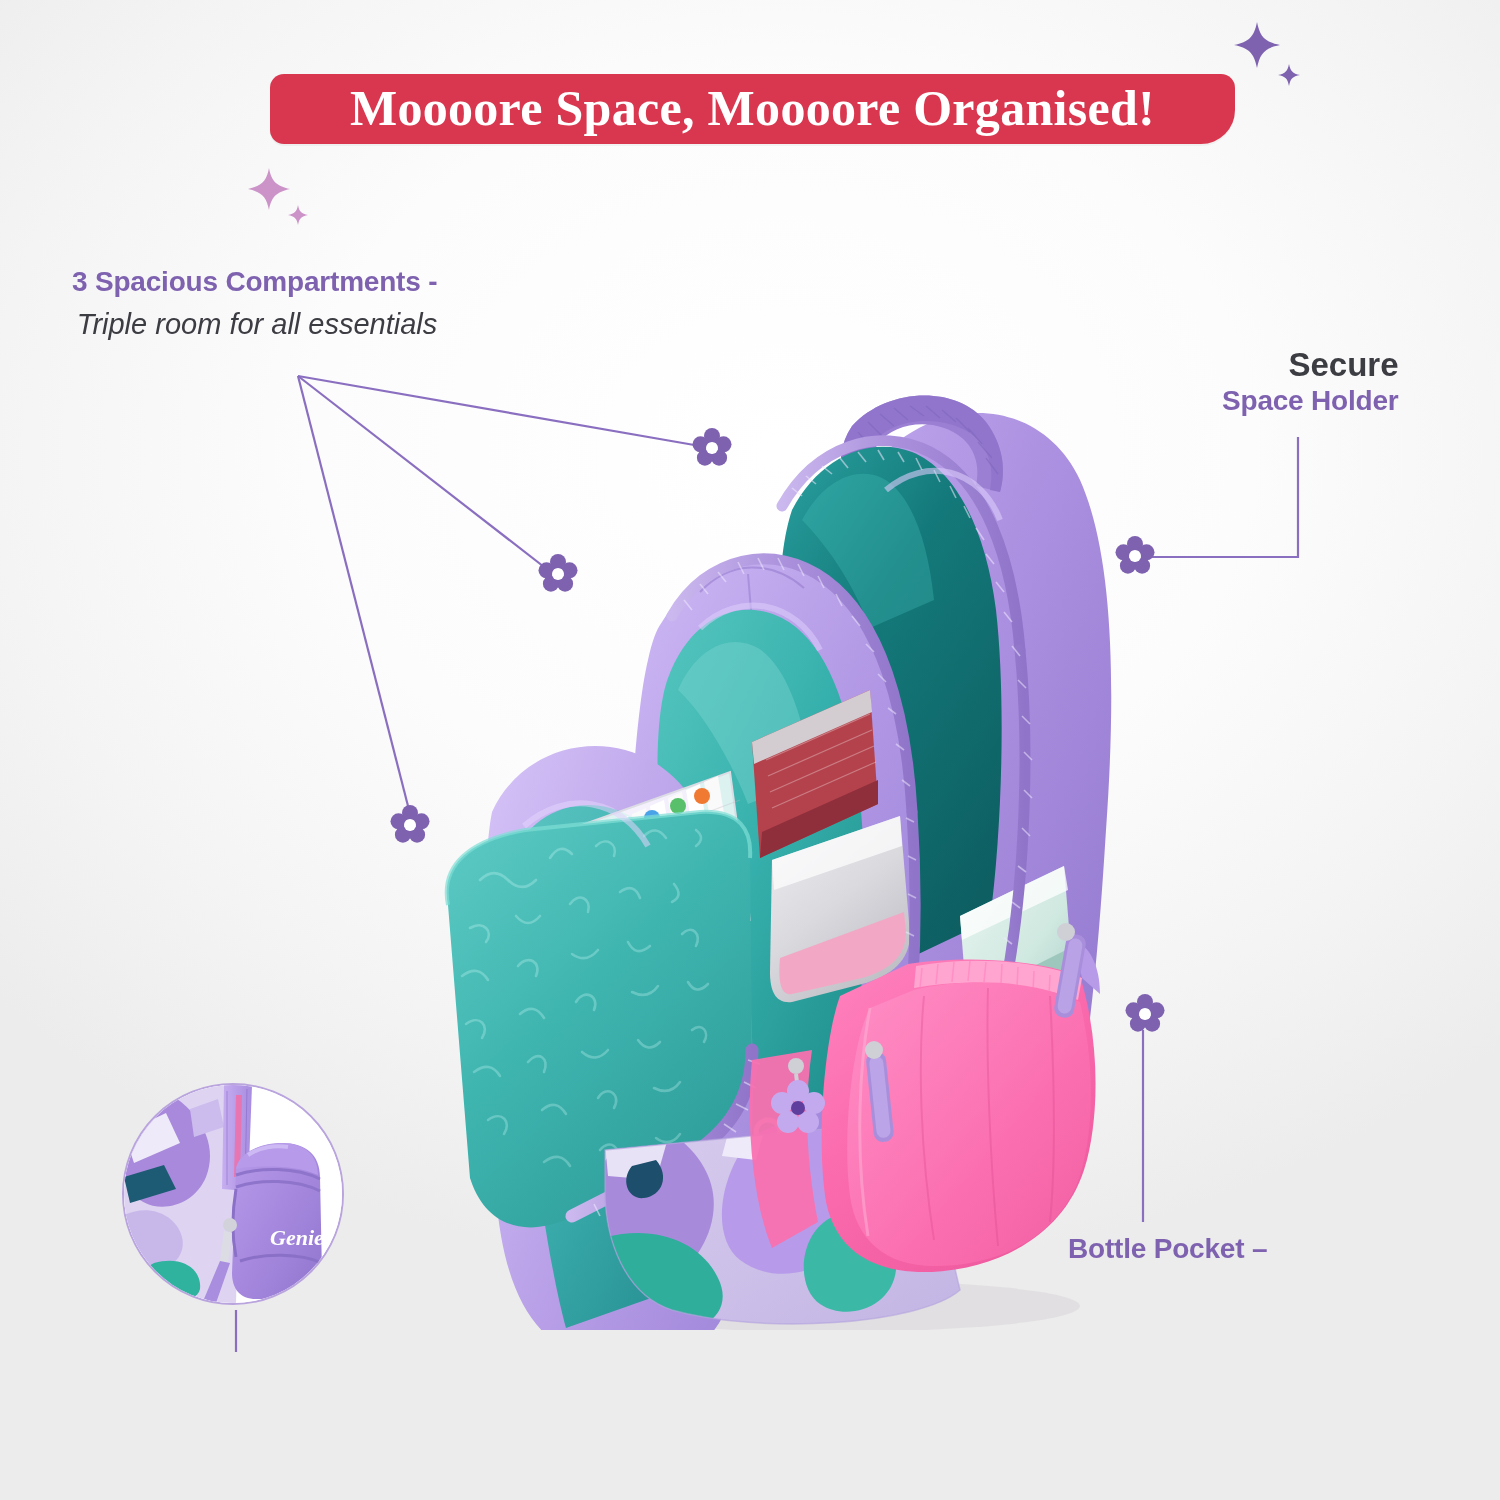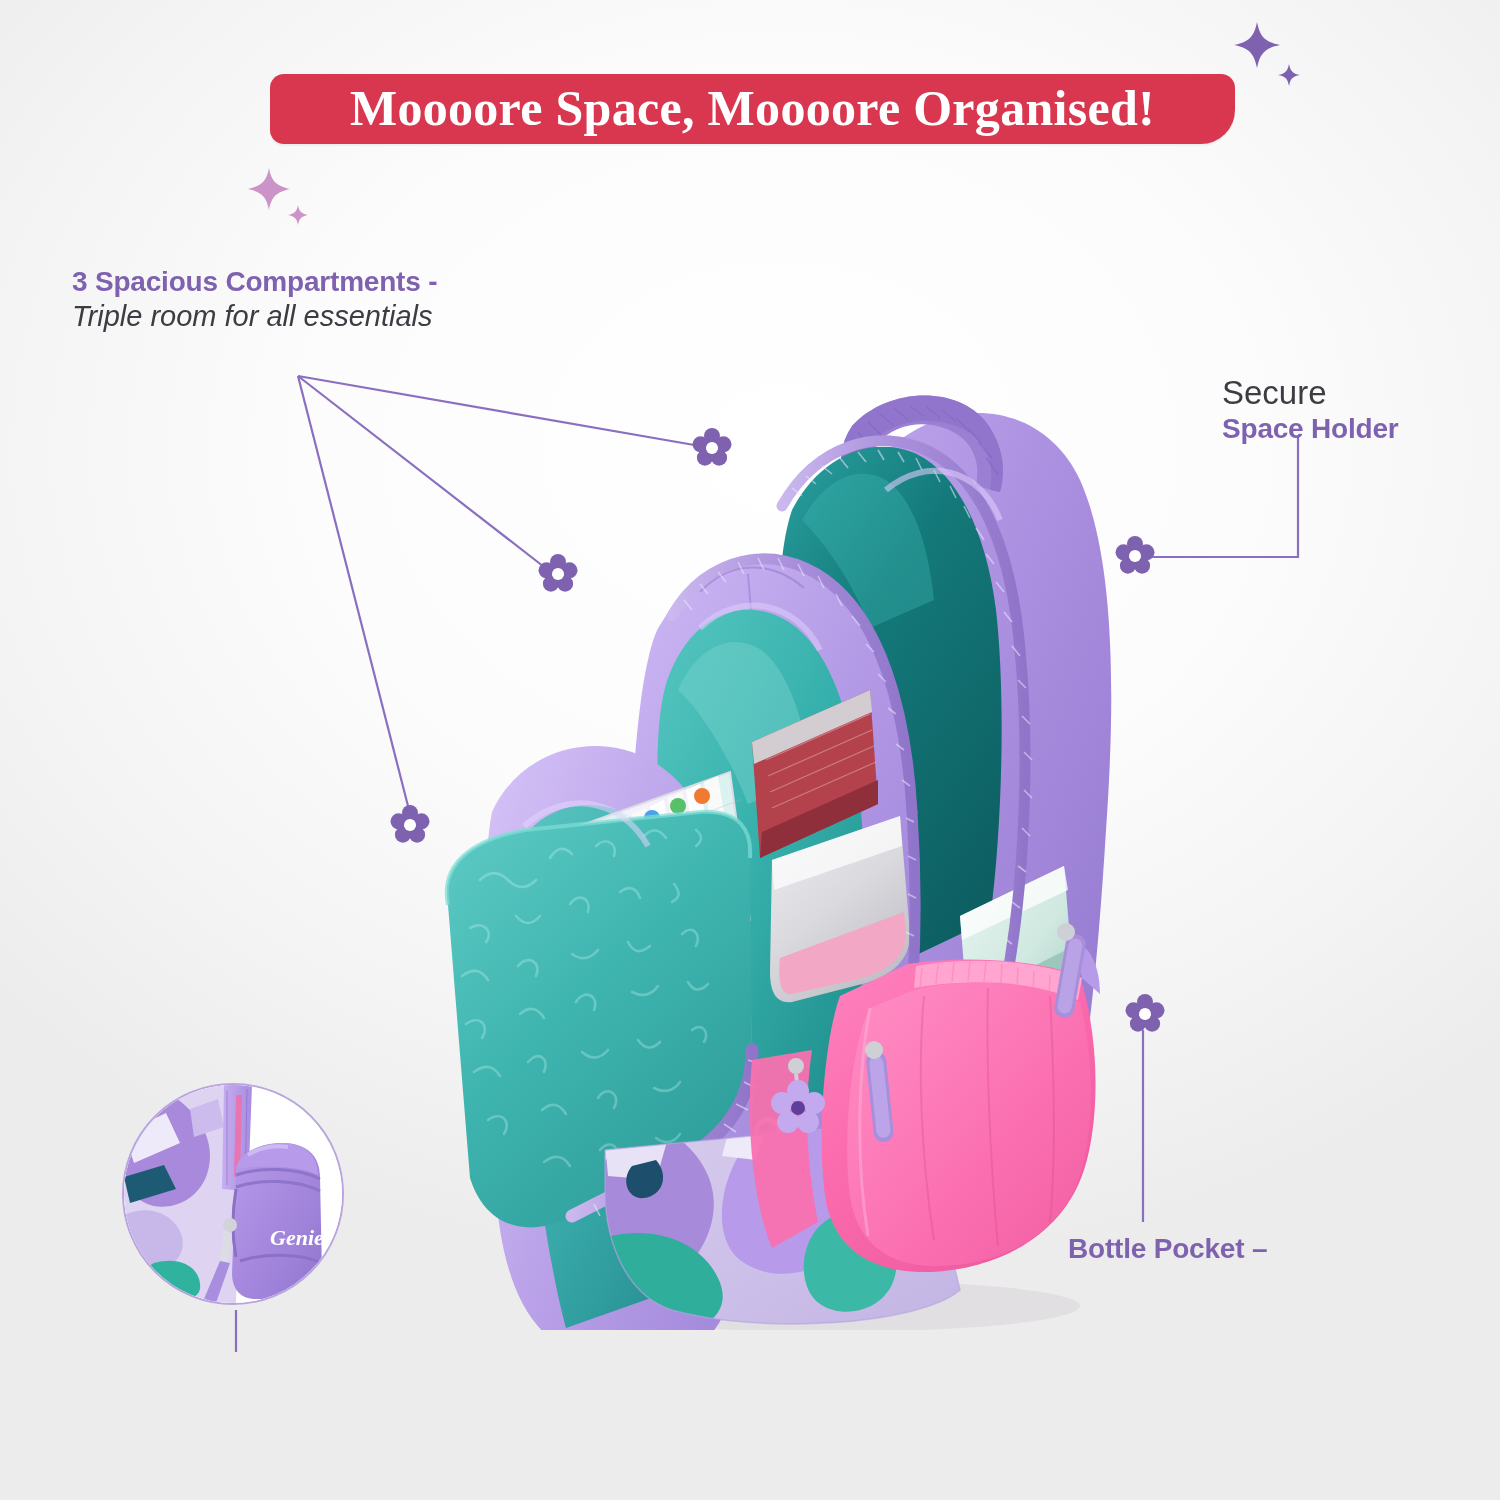--- a/index.html
+++ b/index.html
@@ -14,20 +14,21 @@
     background: #ffffff;
     overflow: hidden;
   }
   #canvas {
     position: relative;
     width: 1500px;
     height: 1500px;
     background:
       radial-gradient(ellipse 70% 55% at 52% 30%, #ffffff 0%, #fcfcfc 45%, #f4f4f4 75%, #ececec 100%);
     overflow: hidden;
+    text-align: right;
   }
 
   
   #banner {
     position: absolute;
     left: 270px;
     top: 74px;
     width: 965px;
     height: 70px;
     background: #d9374f;
@@ -61,29 +62,28 @@
     white-space: nowrap;
     line-height: 1.15;
   }
   .lab-sub {
     color: #3c3c43;
     font-size: 29px;
     font-style: italic;
     font-weight: 400;
     white-space: nowrap;
     line-height: 1.3;
-    margin-top: 0;
+    margin-top: 8px;
   }
   .lab-plain {
     color: #3c3c43;
     font-size: 33px;
-    font-weight: 400;
+    font-weight: 700;
     white-space: nowrap;
     line-height: 1.2;
-    margin-top: 28px;
   }
 
   #lbl-compartments { left: 72px; top: 266px; }
   #lbl-file-holder  { left: 1222px; top: 345px; }
   #lbl-bottle       { left: 1068px; top: 1233px; }
   #lbl-pouch        { left: 92px;  top: 1367px; }
 
   
   #leaders {
     position: absolute;

